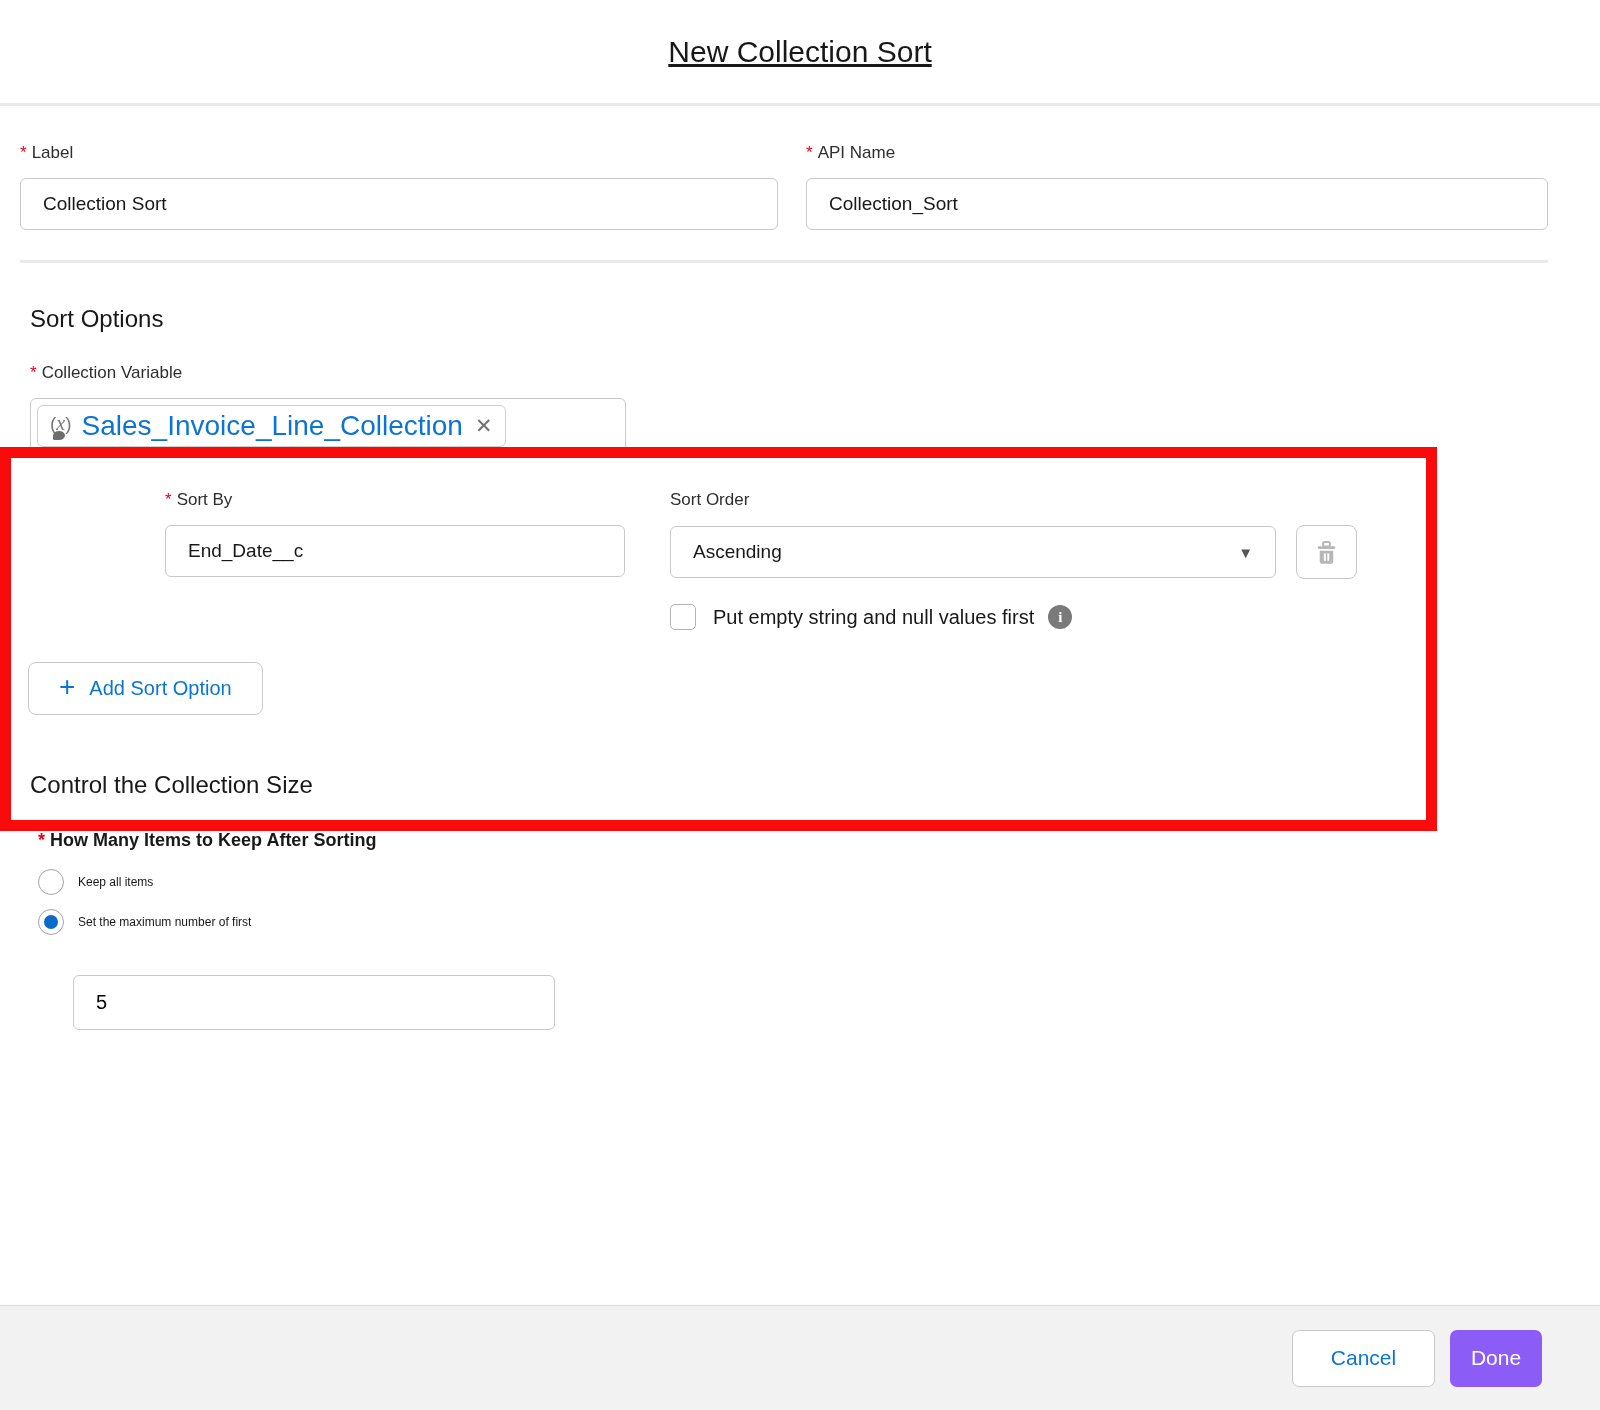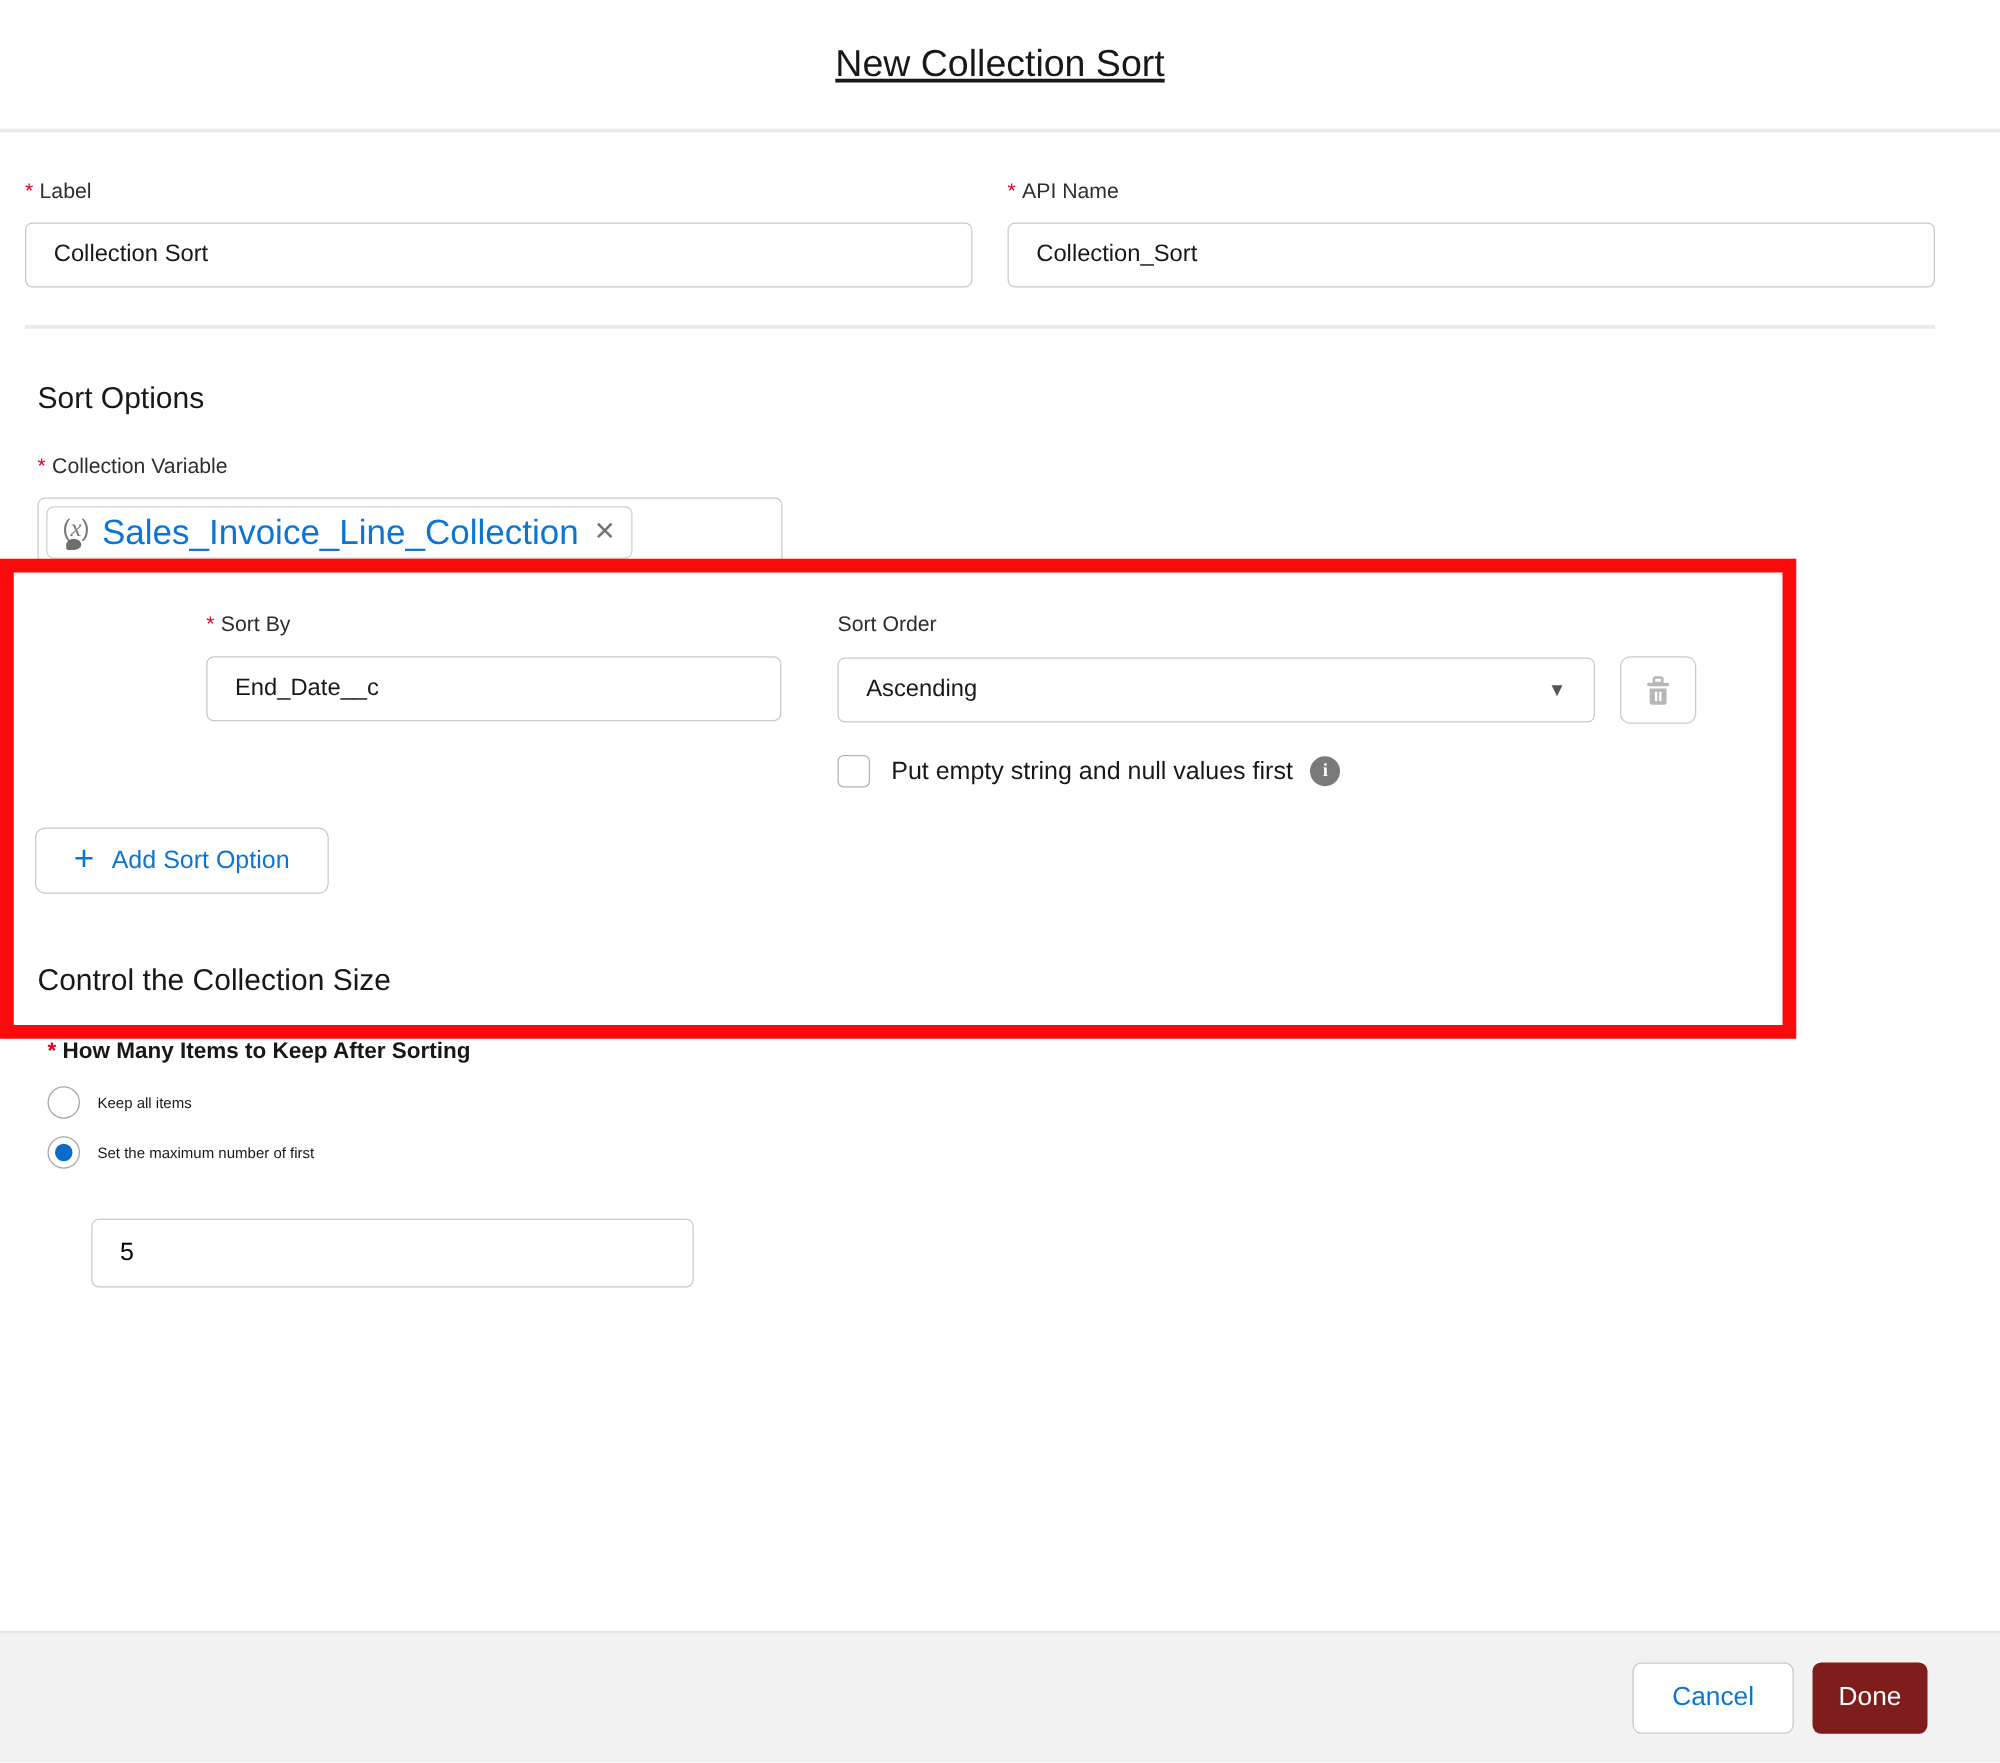--- a/index.html
+++ b/index.html
@@ -152,26 +152,26 @@
   }
 
   
   .footer {
     position: absolute; left: 0; bottom: 0; width: 100%; height: 105px;
     background: #f3f2f2; border-top: 1px solid #dddbda;
     display: flex; align-items: center; justify-content: flex-end;
     padding-right: 58px; gap: 15px;
   }
   .btn-cancel {
-    width: 129px; height: 57px; border: 1px solid #c9c9c9; border-radius: 7px;
+    width: 143px; height: 57px; border: 1px solid #c9c9c9; border-radius: 7px;
     background: #fff; color: #0b76d2; font-size: 21px; font-family: inherit; cursor: pointer;
   }
   .btn-done {
     width: 92px; height: 57px; border: none; border-radius: 7px;
-    background: #7f1d1d; color: #fff; font-size: 21px; font-family: inherit; cursor: pointer;
+    background: #8b5cf6; color: #fff; font-size: 21px; font-family: inherit; cursor: pointer;
   }
 </style>
 </head>
 <body>
 
 <div id="page">
 
   <div class="header">
     <div class="title">New Collection Sort</div>
   </div>

